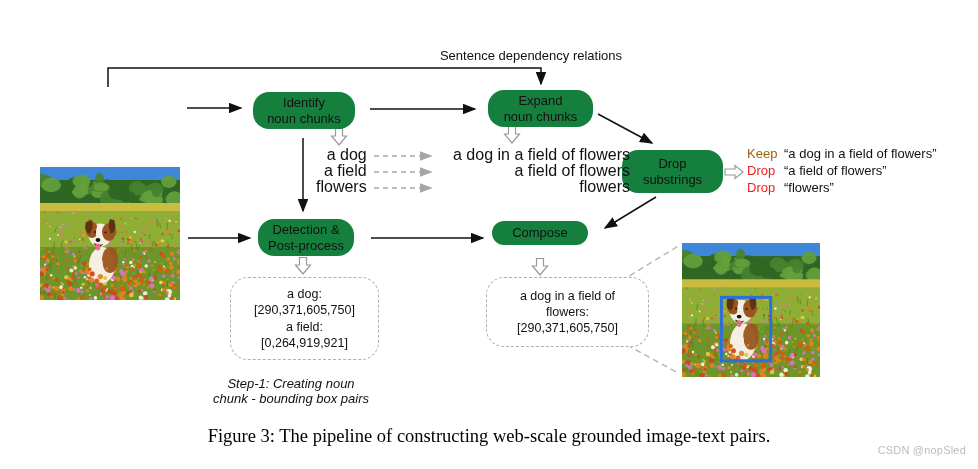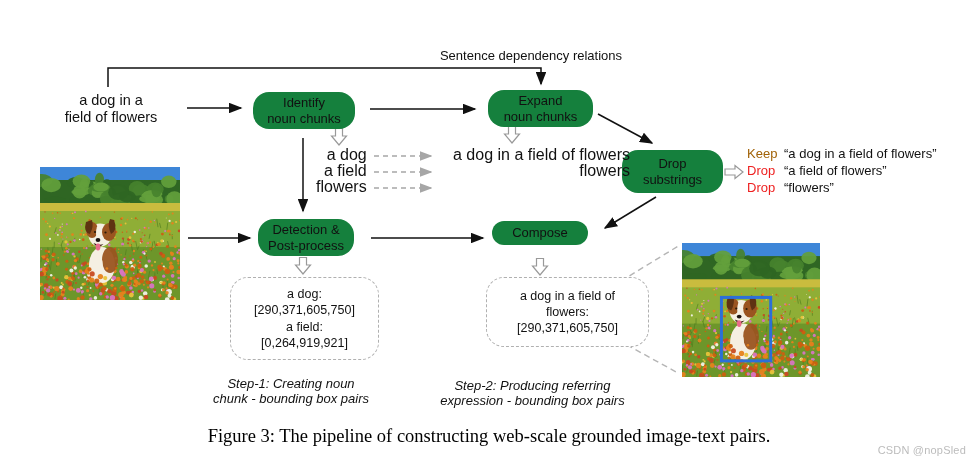--- a/index.html
+++ b/index.html
@@ -63,41 +63,40 @@
       <path d="M-3.5,-8.5 L3.5,-8.5 L3.5,-1 L7.5,-1 L0,8 L-7.5,-1 L-3.5,-1 Z" transform="translate(540,267)" fill="#ffffff" stroke="#999" stroke-width="1.2"></path>
     </g>
 
     <g>
       <path d="M-9,-3 L1,-3 L1,-6.5 L9,0 L1,6.5 L1,3 L-9,3 Z" transform="translate(734,172)" fill="#ffffff" stroke="#999" stroke-width="1.2"></path>
     </g>
   </svg>
 
   <div class="deplabel">Sentence dependency relations</div>
 
-  <div class="srctext">a dog in a
-field of flowers</div>
 
   <div class="node" style="left:253px;top:92px;width:102px;height:37px;">Identify
 noun chunks</div>
   <div class="node" style="left:488px;top:90px;width:105px;height:37px;">Expand
 noun chunks</div>
   <div class="node" style="left:622px;top:150px;width:101px;height:43px;">Drop
 substrings</div>
   <div class="node" style="left:258px;top:219px;width:96px;height:37px;">Detection &amp;
 Post-process</div>
   <div class="node" style="left:492px;top:221px;width:96px;height:24px;">Compose</div>
 
   <div class="chunklist" style="left:316px;top:147px;">
     <div>a dog</div>
     <div>a field</div>
     <div>flowers</div>
   </div>
 
   <div class="chunklist" style="left:453px;top:147px;">
     <div>a dog in a field of flowers</div>
+    <div>a field of flowers</div>
     <div>flowers</div>
   </div>
 
   <div class="filterlist">
     <div class="filterrow">
       <span class="action" style="color: #a16207;">Keep</span>
       <span>“a dog in a field of flowers”</span>
     </div>
     <div class="filterrow">
       <span class="action" style="color: rgb(238, 32, 32);">Drop</span>
@@ -112,22 +111,20 @@
   <div class="dashedbox" style="left:230px;top:277px;width:147px;height:81px;">a dog:
 [290,371,605,750]
 a field:
 [0,264,919,921]</div>
   <div class="dashedbox" style="left:462px;top:277px;width:161px;height:68px;margin-left:24px;">a dog in a field of
 flowers:
 [290,371,605,750]</div>
 
   <div class="stepcap" style="left:206px;top:377px;width:170px;">Step-1: Creating noun
 chunk - bounding box pairs</div>
-  <div class="stepcap" style="left:430px;top:379px;width:205px;">Step-2: Producing referring
-expression - bounding box pairs</div>
 
   <svg class="photo" id="photoL" style="left:40px;top:167px;" width="140" height="133" viewBox="0 0 140 133" preserveAspectRatio="none">
       <rect x="0" y="0" width="140" height="133" fill="#3e86d8"></rect>
       <rect x="0" y="13" width="140" height="25" fill="#2f6623"></rect>
       <ellipse cx="1.6" cy="13.5" rx="10.8" ry="6.5" fill="#47822e" opacity="0.92"></ellipse>
       <ellipse cx="56.8" cy="23.2" rx="5.7" ry="5.8" fill="#63a03c" opacity="0.92"></ellipse>
       <ellipse cx="36.1" cy="15.7" rx="9.3" ry="5.6" fill="#2f6623" opacity="0.92"></ellipse>
       <ellipse cx="51.5" cy="19.0" rx="7.7" ry="4.5" fill="#63a03c" opacity="0.92"></ellipse>
       <ellipse cx="34.7" cy="33.1" rx="5.3" ry="3.7" fill="#2f6623" opacity="0.92"></ellipse>
       <ellipse cx="40.7" cy="25.1" rx="9.3" ry="3.4" fill="#63a03c" opacity="0.92"></ellipse>

